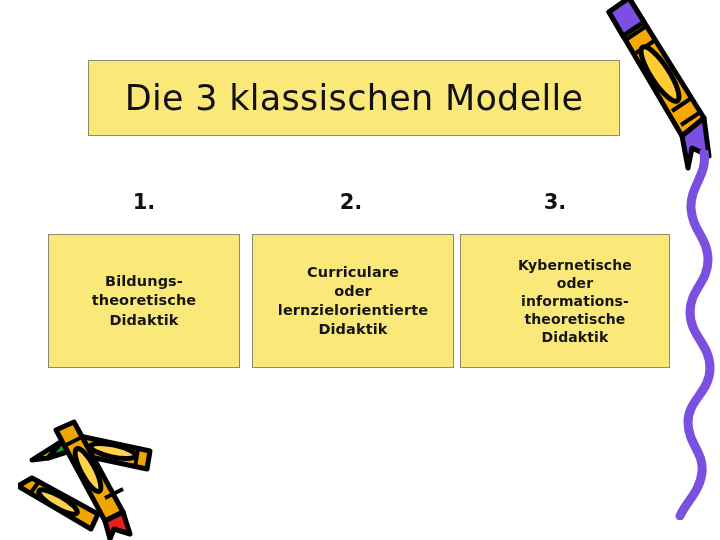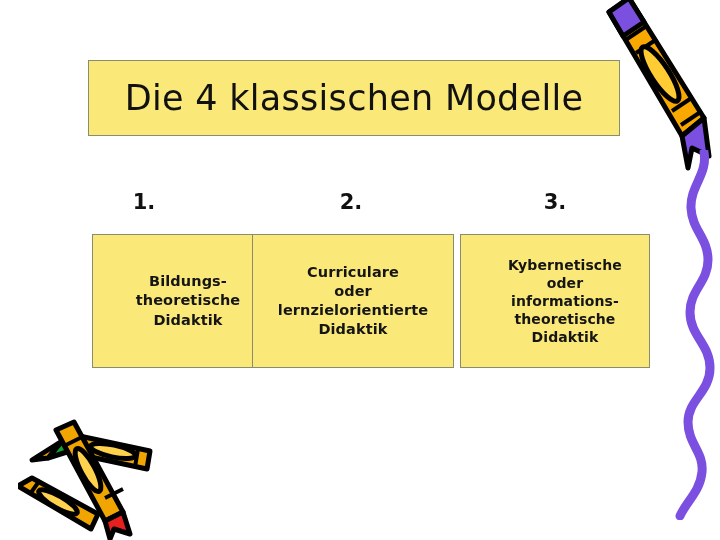--- a/index.html
+++ b/index.html
@@ -69,23 +69,23 @@
     top: 234px;
     height: 134px;
     background: #fae878;
     border: 1px solid #8b8b6f;
     box-sizing: border-box;
     display: flex;
     align-items: center;
     justify-content: center;
     text-align: center;
   }
-  .box-1 { left: 48px;  width: 192px; margin-left: 44px; }
+  .box-1 { left: 48px;  width: 192px; }
   .box-2 { left: 252px; width: 202px; }
-  .box-3 { left: 460px; width: 190px; padding-left: 20px; }
+  .box-3 { left: 460px; width: 210px; padding-left: 20px; }
 
   .box-text {
     font-family: "DejaVu Sans", sans-serif;
     font-size: 14.5px;
     font-weight: bold;
     color: #151515;
     line-height: 1.32;
     letter-spacing: 0.1px;
     padding: 0 4px;
   }
@@ -99,21 +99,21 @@
   .art-crayon-top   { left: 596px; top: -4px;  width: 130px; height: 185px; }
   .art-squiggle     { left: 660px; top: 150px; width: 62px;  height: 370px; }
   .art-crayons-bot  { left: 18px;  top: 408px; width: 165px; height: 132px; }
 </style>
 </head>
 <body>
 
 <div id="slide">
 
   <div class="title-box">
-    <div class="title-text">Die 4 klassischen Modelle</div>
+    <div class="title-text">Die 3 klassischen Modelle</div>
   </div>
 
   <div class="num num-1">1.</div>
   <div class="num num-2">2.</div>
   <div class="num num-3">3.</div>
 
   <div class="model-box box-1">
     <div class="box-text">Bildungs-<br>theoretische<br>Didaktik</div>
   </div>
   <div class="model-box box-2">

